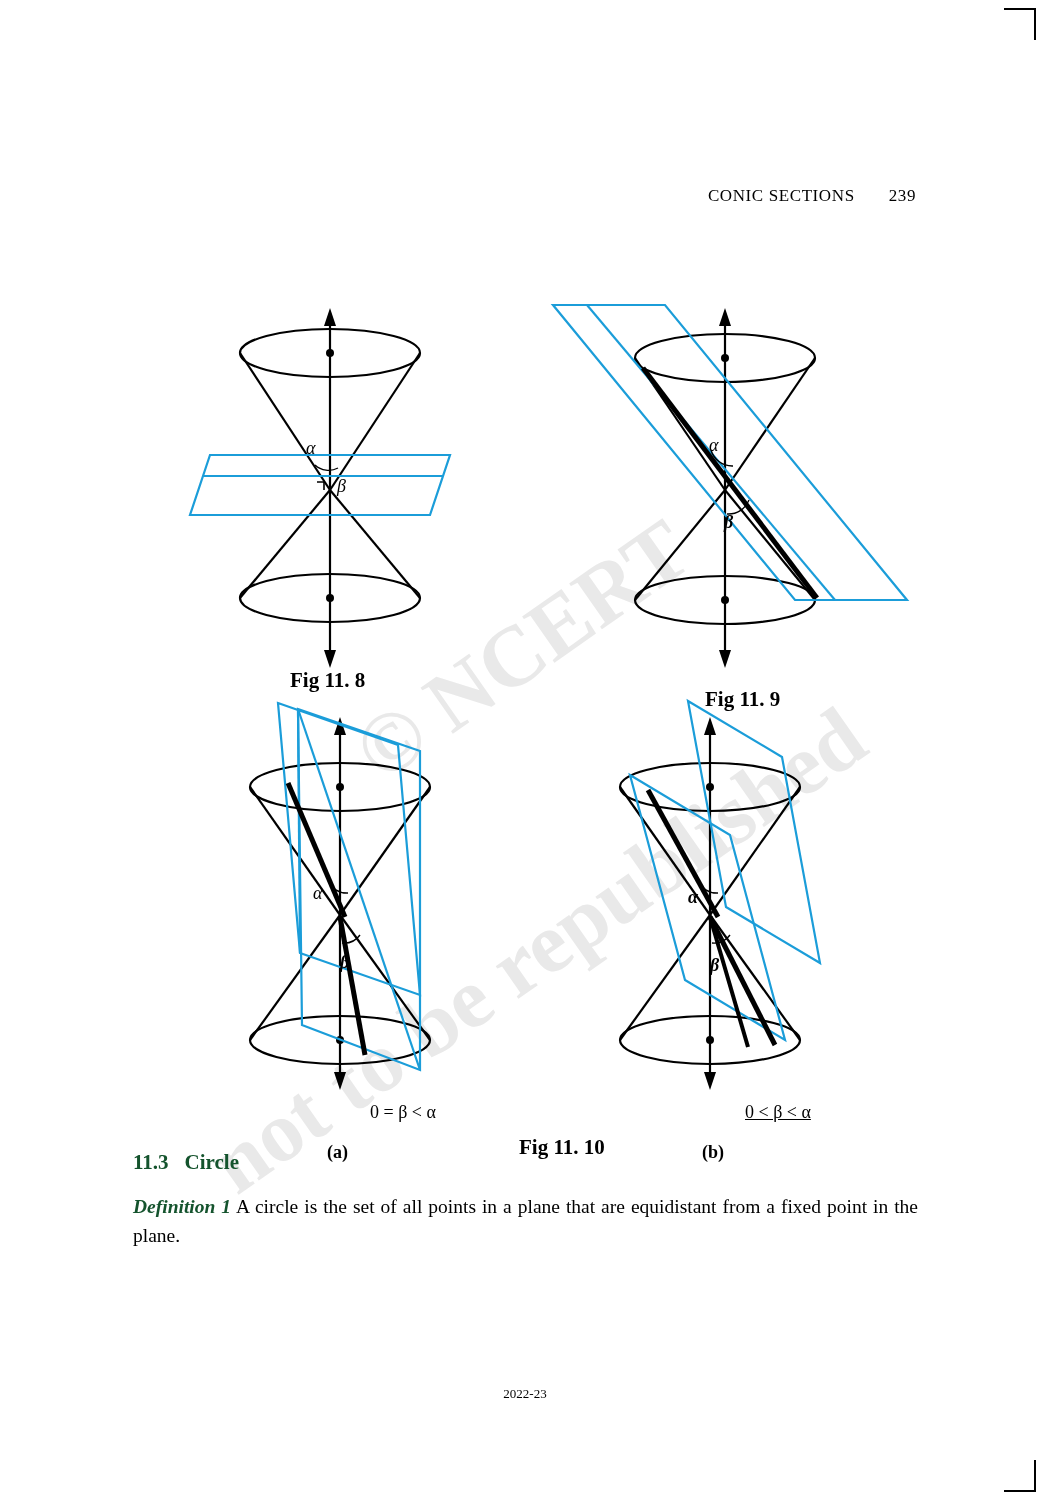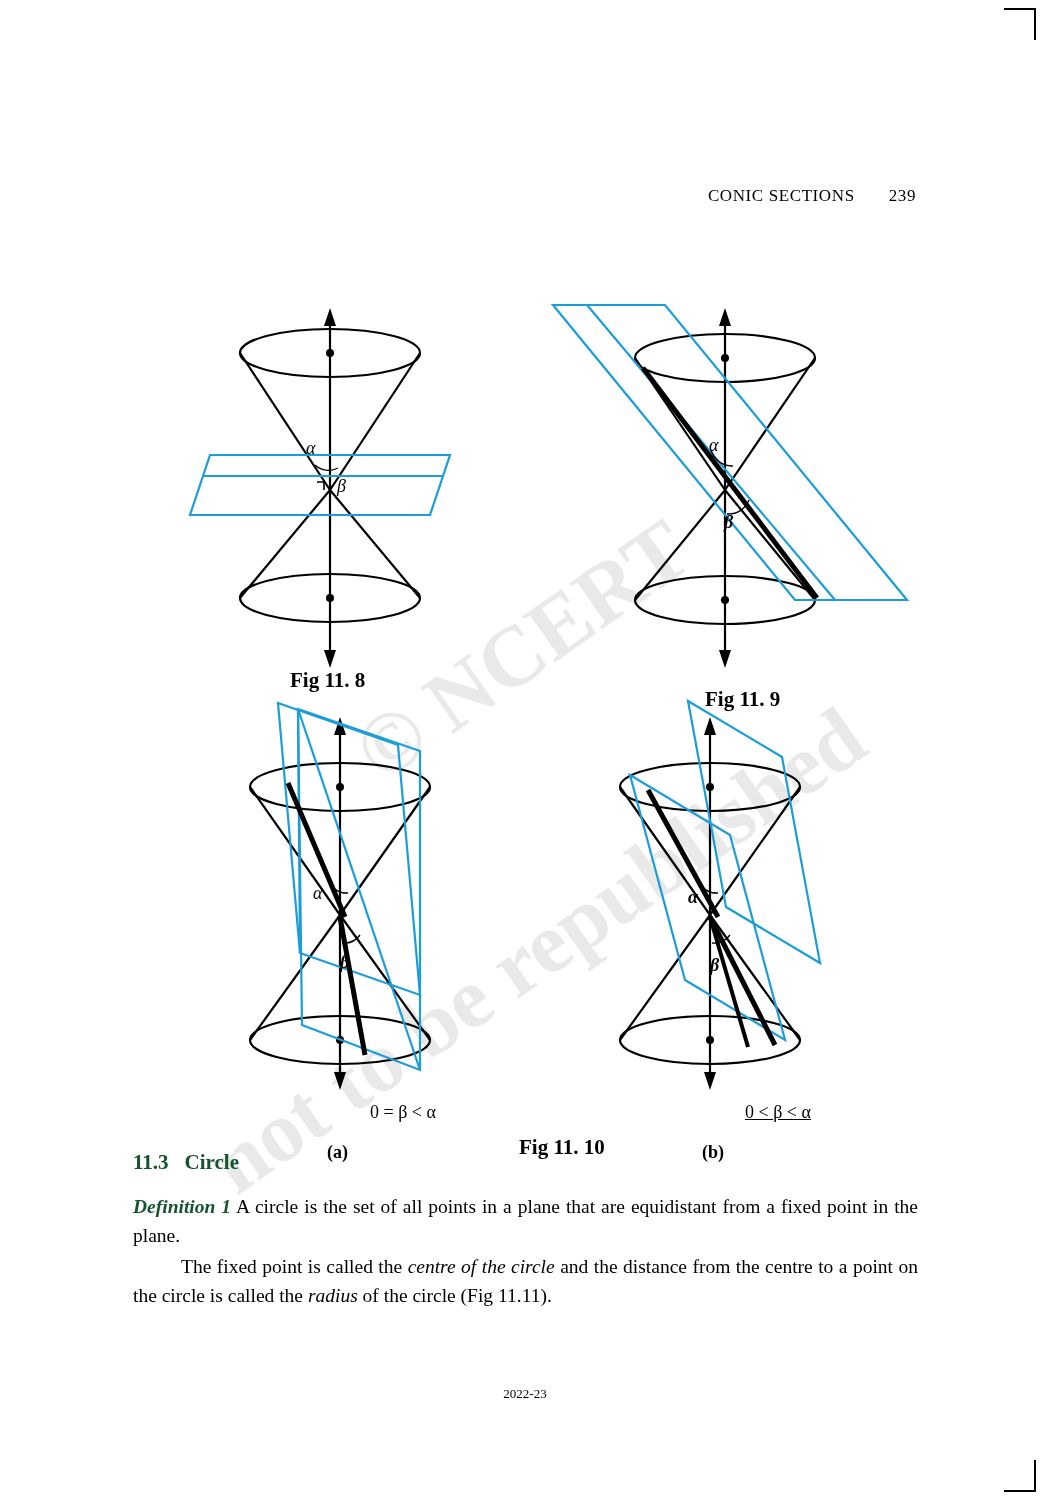--- a/index.html
+++ b/index.html
@@ -230,19 +230,16 @@
   </div>
 
   <div class="sec-head">
     <span class="numn">11.3</span><span>Circle</span>
   </div>
 
   <div class="defn">
     <b>Definition 1</b><span> A circle is the set of all points in a plane that are equidistant from a fixed point in the plane.</span>
   </div>
 
-  <div class="para p2">
-    <span class="indent"></span><span>The fixed point is called the <i>centre of the circle</i> and the distance from the centre to a point on the circle is called the <i>radius</i> of the circle (Fig 11.11).</span>
-  </div>
 
   <div class="footer">2022-23</div>
 
 </div>
 
 </body></html>

